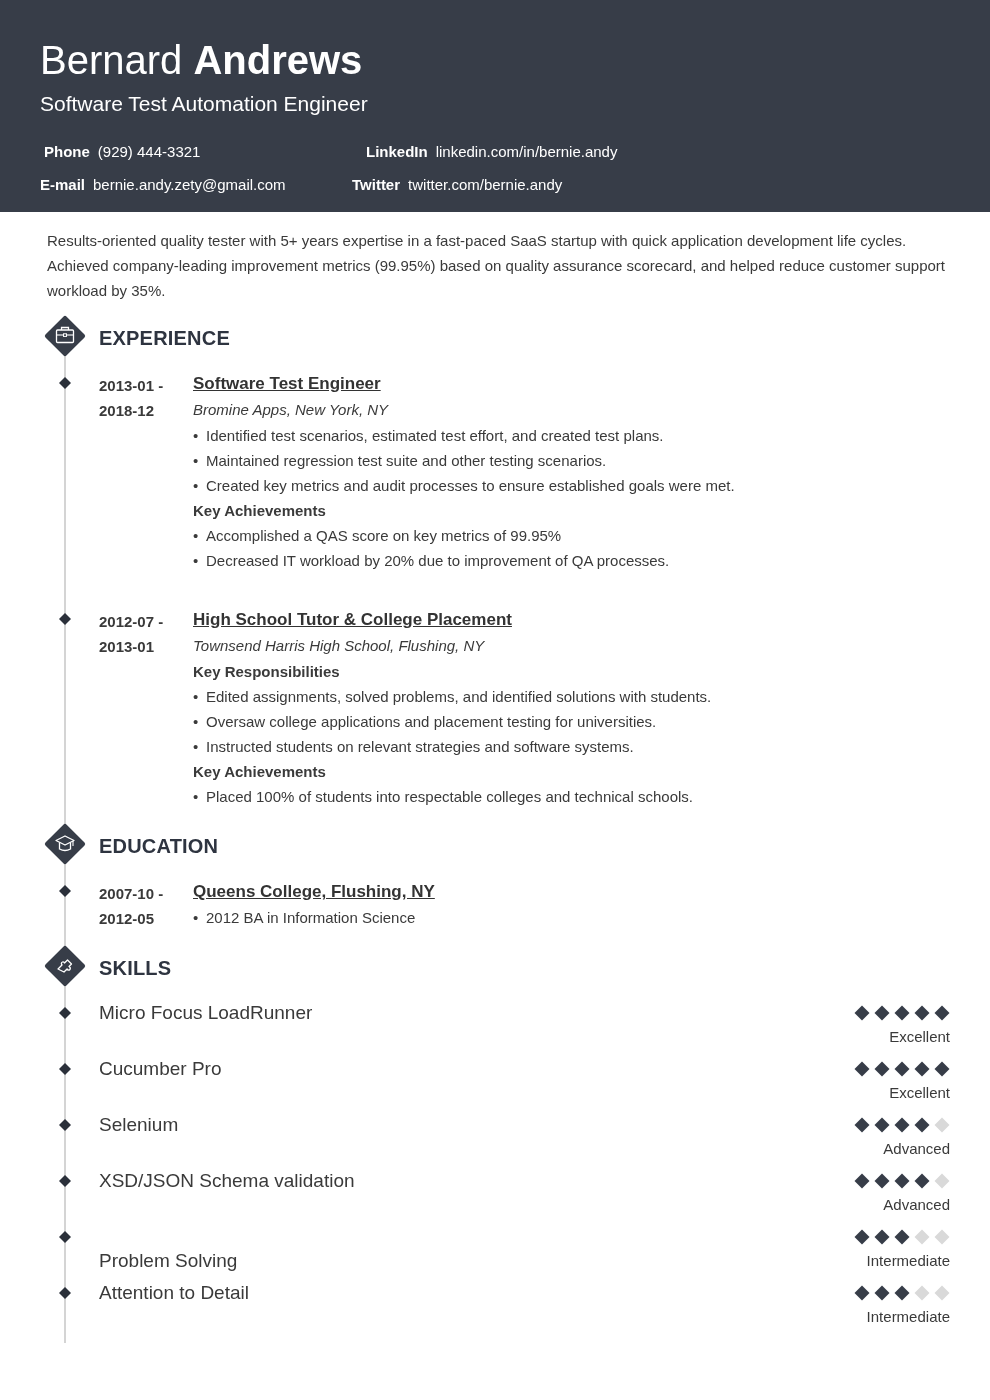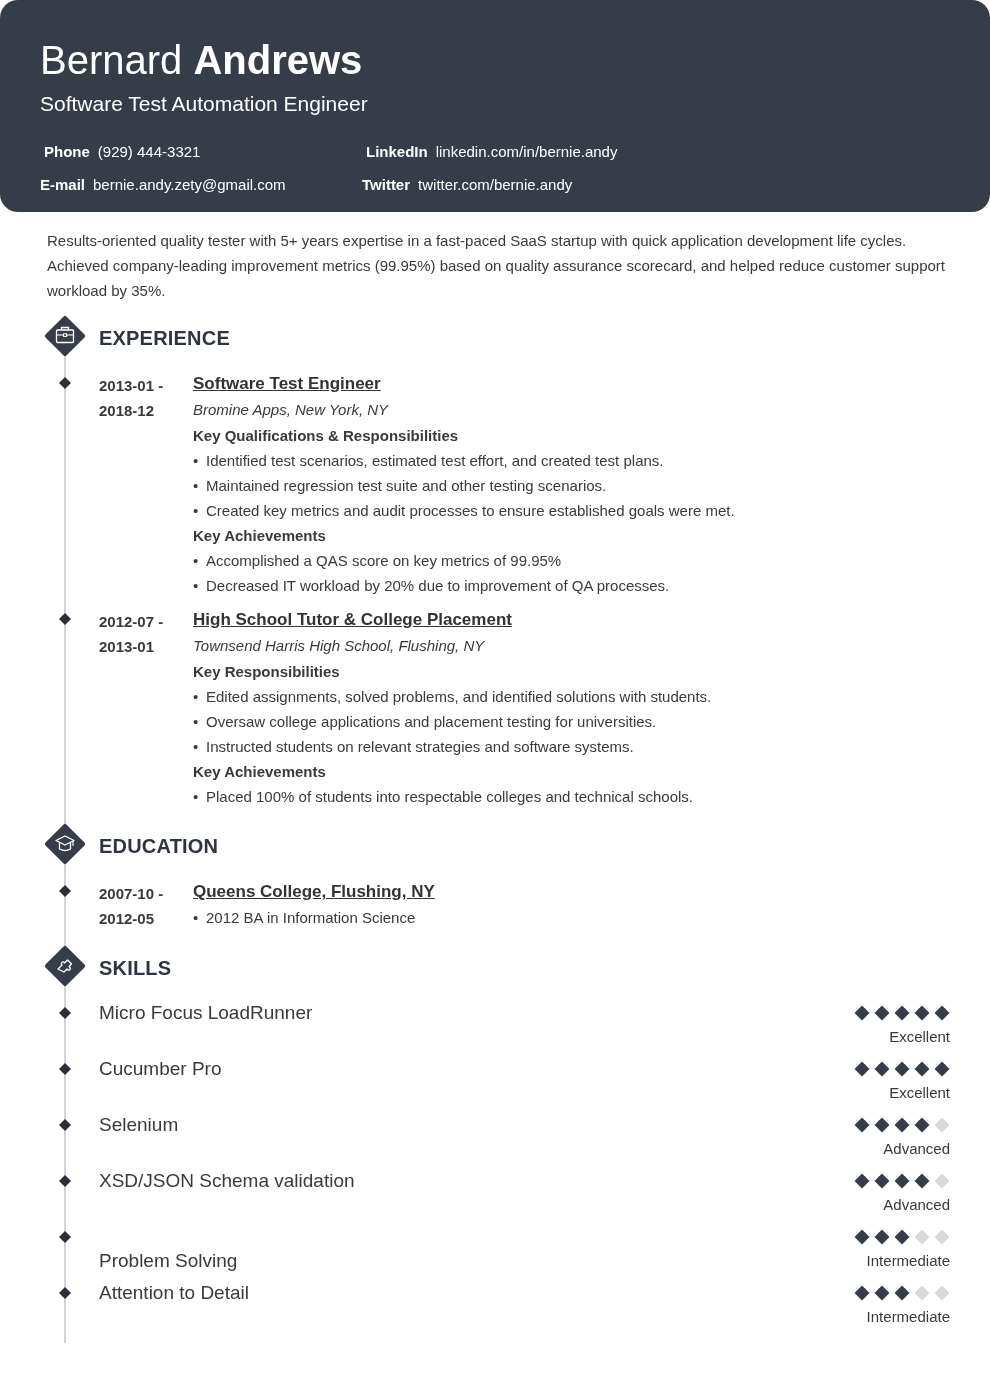--- a/index.html
+++ b/index.html
@@ -1,19 +1,19 @@
 <!DOCTYPE html>
 <html><head>
 <meta charset="utf-8">
 <style>
   * { box-sizing: border-box; margin: 0; padding: 0; }
   html, body { width: 990px; height: 1400px; background: #ffffff; }
   body { font-family: "Liberation Sans", sans-serif; color: #3a3a3a; position: relative; overflow: hidden; }
 
-  .header { position: absolute; left: 0; top: 0; width: 990px; height: 212px; background: #373d48; color: #ffffff; border-radius: 18px; }
+  .header { position: absolute; left: 0; top: 0; width: 990px; height: 212px; background: #373d48; color: #ffffff; }
   .name { position: absolute; left: 40px; top: 37px; font-size: 40px; line-height: 46px; font-weight: normal; white-space: nowrap; }
   .name b { font-weight: bold; }
   .title { position: absolute; left: 40px; top: 91px; font-size: 21px; line-height: 26px; }
   .contact { position: absolute; font-size: 15px; line-height: 18px; white-space: nowrap; }
   .contact .lbl { font-weight: bold; margin-right: 8px; }
 
   .summary { position: absolute; left: 47px; top: 228px; width: 910px; font-size: 15px; line-height: 25px; color: #3a3a3a; }
 
   .timeline { position: absolute; left: 64px; width: 2px; background: #d4d4d4; }
 
@@ -45,21 +45,21 @@
 
   <div class="contact" style="left:44px; top:143px;">
     <span class="lbl">Phone</span><span>(929) 444-3321</span>
   </div>
   <div class="contact" style="left:366px; top:143px;">
     <span class="lbl">LinkedIn</span><span>linkedin.com/in/bernie.andy</span>
   </div>
   <div class="contact" style="left:40px; top:176px;">
     <span class="lbl">E-mail</span><span>bernie.andy.zety@gmail.com</span>
   </div>
-  <div class="contact" style="left:362px; top:176px;">
+  <div class="contact" style="left:352px; top:176px;">
     <span class="lbl">Twitter</span><span>twitter.com/bernie.andy</span>
   </div>
 </div>
 
 <div class="summary">Results-oriented quality tester with 5+ years expertise in a fast-paced SaaS startup with quick application development life cycles. Achieved company-leading improvement metrics (99.95%) based on quality assurance scorecard, and helped reduce customer support workload by 35%.</div>
 
 <div class="timeline" style="top:340px; height:1003px;"></div>
 
 <svg class="sec-icon" style="top:315px;" viewBox="0 0 42 42">
   <rect x="6.2" y="6.2" width="29.6" height="29.6" rx="2" transform="rotate(45 21 21)" fill="#373d48"></rect>
@@ -73,21 +73,20 @@
 <svg class="dot" style="top:377px;" viewBox="0 0 12 12">
     <polygon points="6,0 12,6 6,12 0,6" fill="#2b303a"></polygon>
   </svg>
 <div class="date" style="top:373px;">
   <div>2013-01 -</div>
   <div>2018-12</div>
 </div>
 <div class="job" style="top:371px;">
   <div class="jt">Software Test Engineer</div>
   <div class="co">Bromine Apps, New York, NY</div>
-  <div class="sub">Key Qualifications &amp; Responsibilities</div>
   <div class="li">Identified test scenarios, estimated test effort, and created test plans.</div>
   <div class="li">Maintained regression test suite and other testing scenarios.</div>
   <div class="li">Created key metrics and audit processes to ensure established goals were met.</div>
   <div class="sub">Key Achievements</div>
   <div class="li">Accomplished a QAS score on key metrics of 99.95%</div>
   <div class="li">Decreased IT workload by 20% due to improvement of QA processes.</div>
 </div>
 
 <svg class="dot" style="top:613px;" viewBox="0 0 12 12">
     <polygon points="6,0 12,6 6,12 0,6" fill="#2b303a"></polygon>

